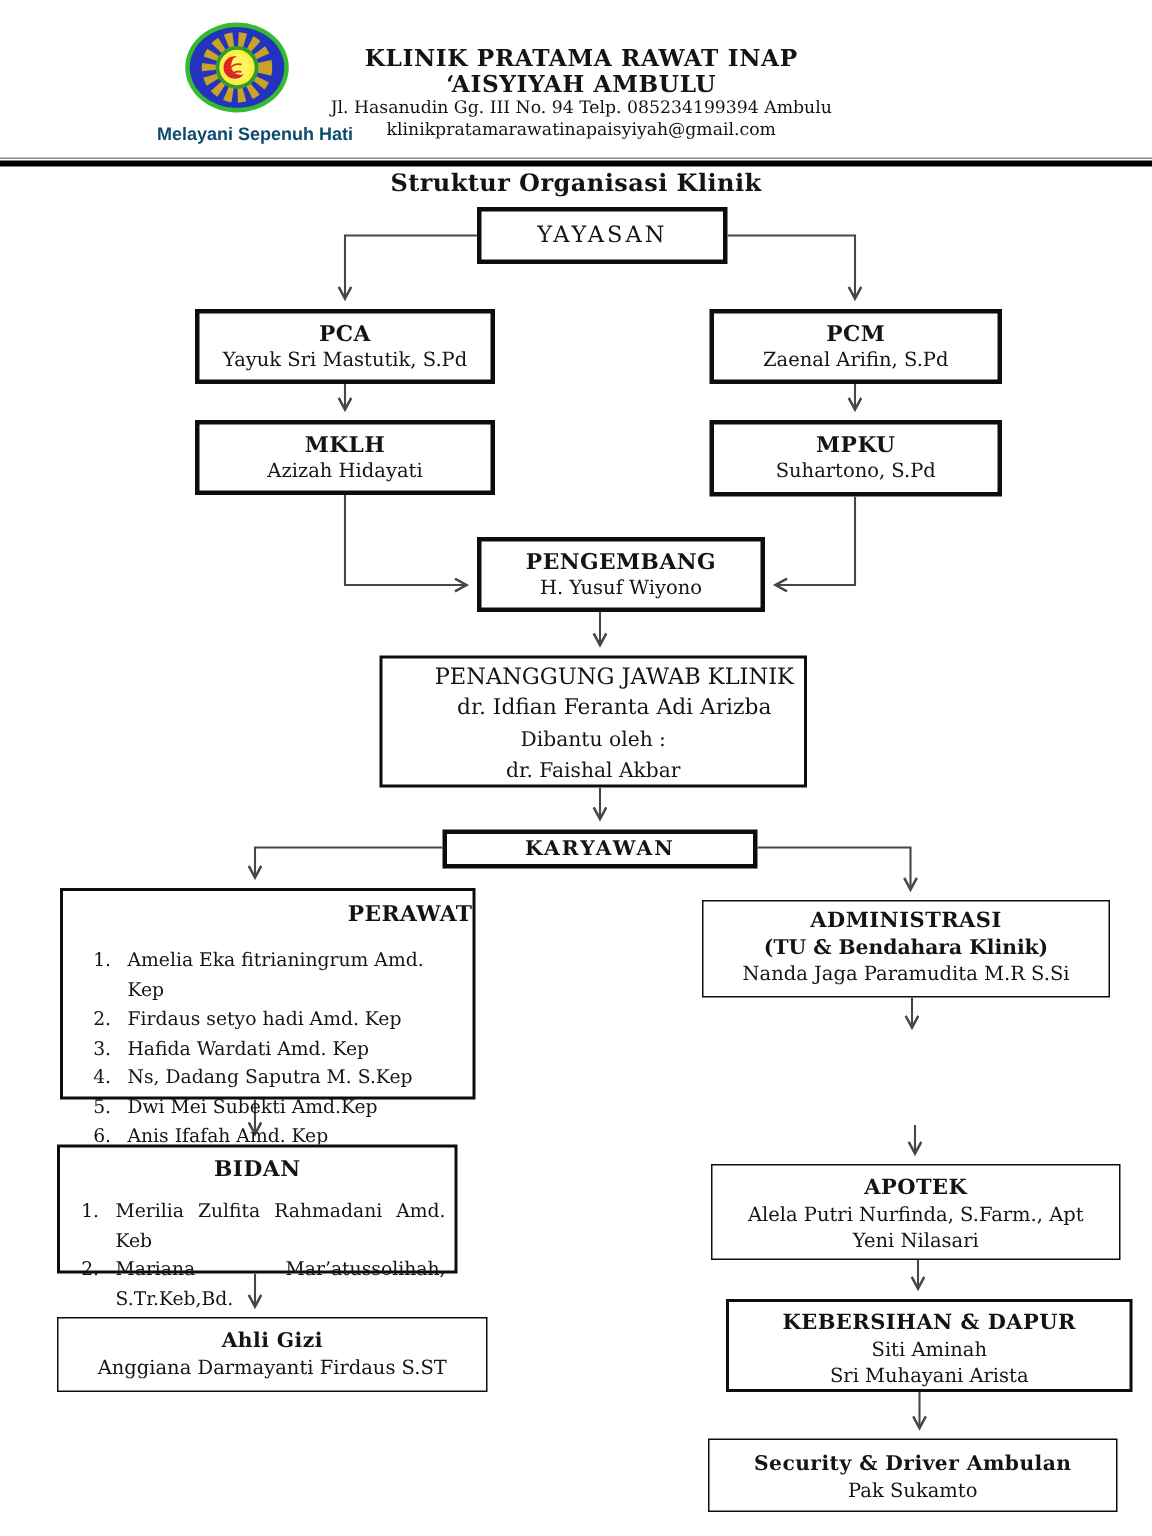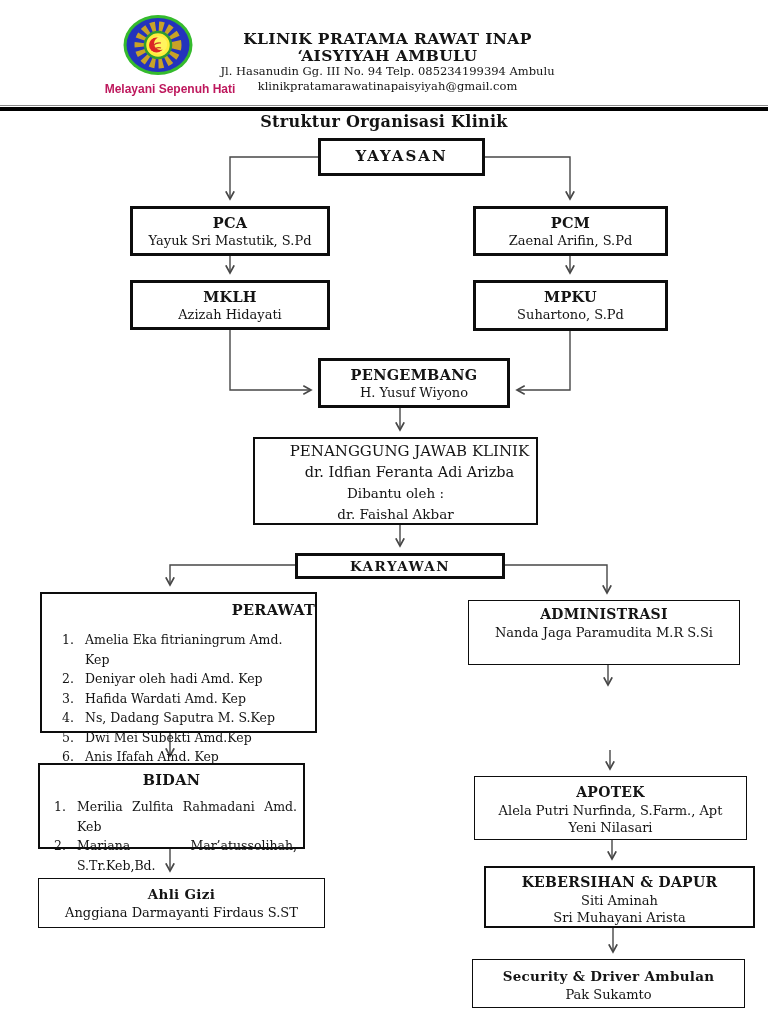--- a/index.html
+++ b/index.html
@@ -4,34 +4,34 @@
 <style>
   html,body{margin:0;padding:0;background:#fff;}
   .page{position:relative;width:768px;height:1024px;background:#ffffff;overflow:hidden;
         font-family:"DejaVu Serif",serif;color:#141414;}
   .abs{position:absolute;}
   
   .hdr-text{position:absolute;left:200px;top:30px;width:375px;text-align:center;}
   .hdr-line1,.hdr-line2{font-weight:bold;font-size:15.5px;line-height:17px;letter-spacing:.4px;}
   .hdr-addr,.hdr-mail{font-size:11.5px;line-height:13.5px;margin-top:1px;}
   .tagline{position:absolute;left:88px;top:82px;width:164px;text-align:center;
-           font-family:"Liberation Sans",sans-serif;font-weight:bold;font-size:12px;color:#be185d;}
+           font-family:"Liberation Sans",sans-serif;font-weight:bold;font-size:12px;color:#0c4a6e;}
   .rule-thin{position:absolute;left:0;top:105px;width:768px;height:1px;background:#8a8a8a;}
   .rule-thick{position:absolute;left:0;top:107px;width:768px;height:4px;background:#000;}
   .page-title{position:absolute;left:0;top:112px;width:768px;text-align:center;
               font-weight:bold;font-size:16px;letter-spacing:.3px;}
   
   .box{position:absolute;background:#fff;border:2px solid #0d0d0d;box-sizing:border-box;text-align:center;}
   .b3{border-width:3px;}
   .b2{border-width:2px;}
   .b1{border-width:1.5px;}
   .bt{font-weight:bold;font-size:14.5px;line-height:19px;padding-top:4px;letter-spacing:.3px;}
   .bt-sub{font-weight:bold;font-size:13.5px;line-height:17px;}
   .members div{font-size:13px;line-height:17px;}
-  .yayasan-t{font-weight:bold;font-size:15px;line-height:31px;letter-spacing:2px;}
+  .yayasan-t{font-weight:normal;font-size:15px;line-height:31px;letter-spacing:2px;}
   .karyawan-t{font-weight:bold;font-size:13.5px;line-height:20px;letter-spacing:1.5px;padding-top:0;}
   ol.num-list{margin:11px 0 0 0;padding:0 6px 0 36px;text-align:left;font-size:12.5px;line-height:19.5px;}
   ol.num-list li{padding-left:7px;}
   ol.justify li{text-align:justify;}
   .pj-line-b{font-weight:normal;font-size:15px;line-height:21px;padding-left:28px;}
   .pj-line{font-size:13.5px;line-height:21px;}
   svg.connectors{position:absolute;left:0;top:0;pointer-events:none;}
 </style>
 </head>
 <body>
@@ -133,21 +133,21 @@
   </div>
 
   <div class="box b3" style="left:295px;top:553px;width:210px;height:26px;">
     <div class="karyawan-t">KARYAWAN</div>
   </div>
 
   <div class="box b2" style="left:40px;top:592px;width:277px;height:141px;">
     <div class="bt" style="padding-top:6px;text-align:right;">PERAWAT</div>
     <ol class="num-list">
         <li>Amelia Eka fitrianingrum Amd. Kep</li>
-        <li>Deniyar oleh hadi Amd. Kep</li>
+        <li>Firdaus setyo hadi Amd. Kep</li>
         <li>Hafida Wardati Amd. Kep</li>
         <li>Ns, Dadang Saputra M. S.Kep</li>
         <li>Dwi Mei Subekti Amd.Kep</li>
         <li>Anis Ifafah Amd. Kep</li>
       </ol>
   </div>
 
   <div class="box b2" style="left:38px;top:763px;width:267px;height:86px;">
     <div class="bt" style="padding-top:5px;">BIDAN</div>
     <ol class="num-list justify" style="margin-top:8px;padding-left:30px;">
@@ -158,20 +158,21 @@
 
   <div class="box b1" style="left:38px;top:878px;width:287px;height:50px;padding-top:6px;">
     <div class="bt" style="font-size:13.5px;padding-top:0;">Ahli Gizi</div>
     <div class="members">
         <div>Anggiana Darmayanti Firdaus S.ST</div>
       </div>
   </div>
 
   <div class="box b1" style="left:468px;top:600px;width:272px;height:65px;padding-top:4px;">
     <div class="bt" style="font-size:14px;padding-top:0;">ADMINISTRASI</div>
+    <div class="bt-sub">(TU &amp; Bendahara Klinik)</div>
     <div class="members">
         <div>Nanda Jaga Paramudita M.R  S.Si</div>
       </div>
   </div>
 
 
   <div class="box b1" style="left:474px;top:776px;width:273px;height:64px;padding-top:6px;">
     <div class="bt" style="font-size:14px;padding-top:0;text-align:center;">APOTEK</div>
     <div class="members">
         <div>Alela Putri Nurfinda, S.Farm., Apt</div>

